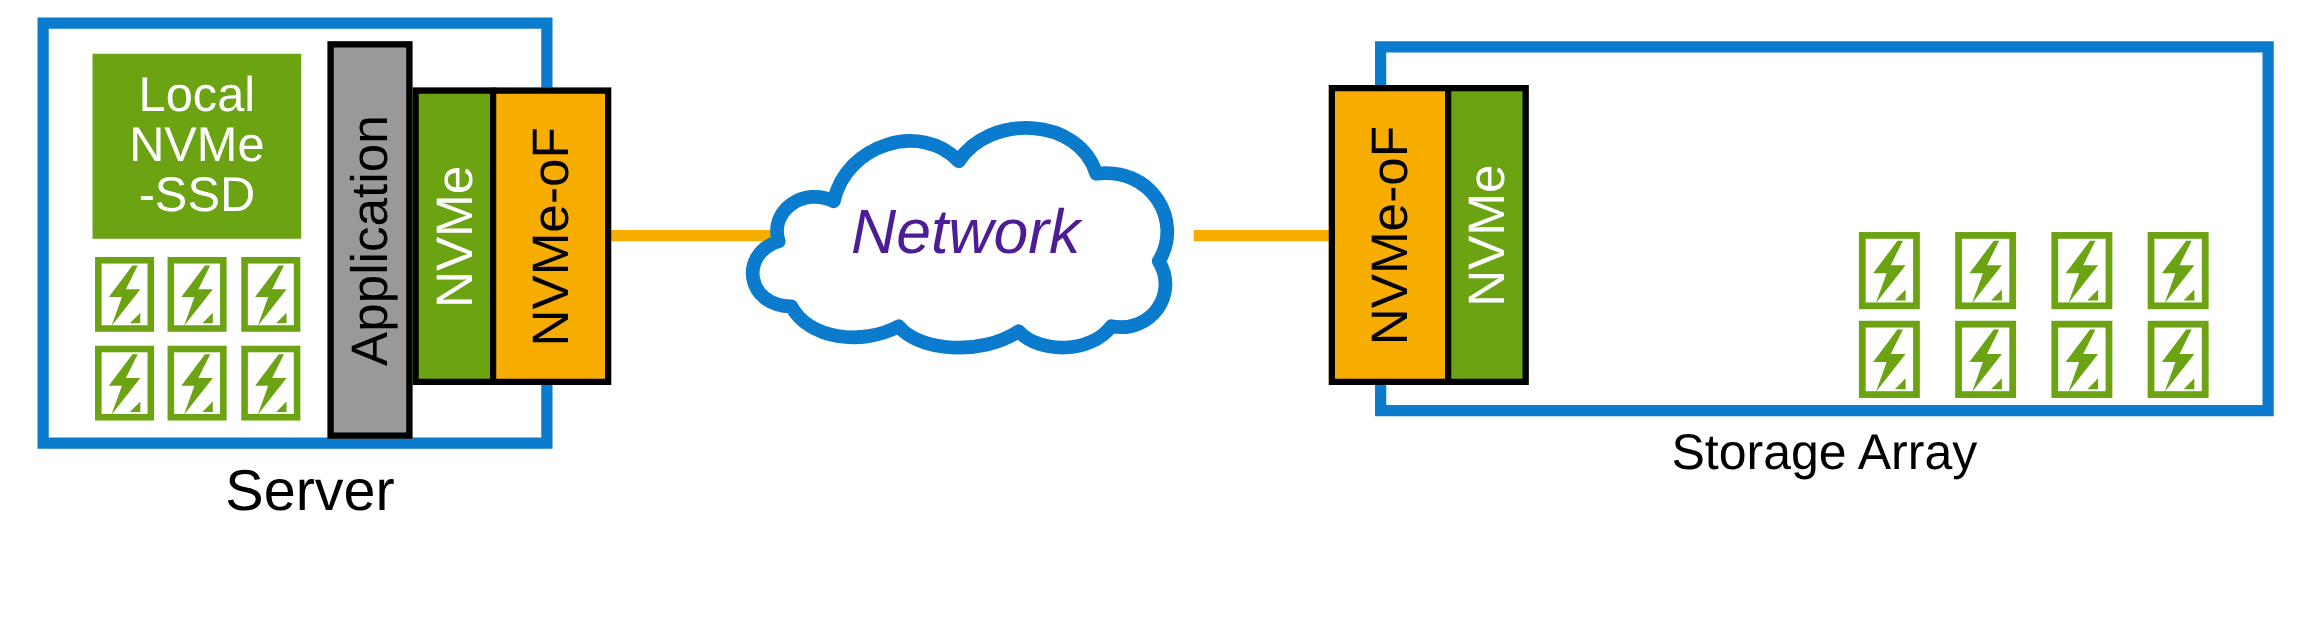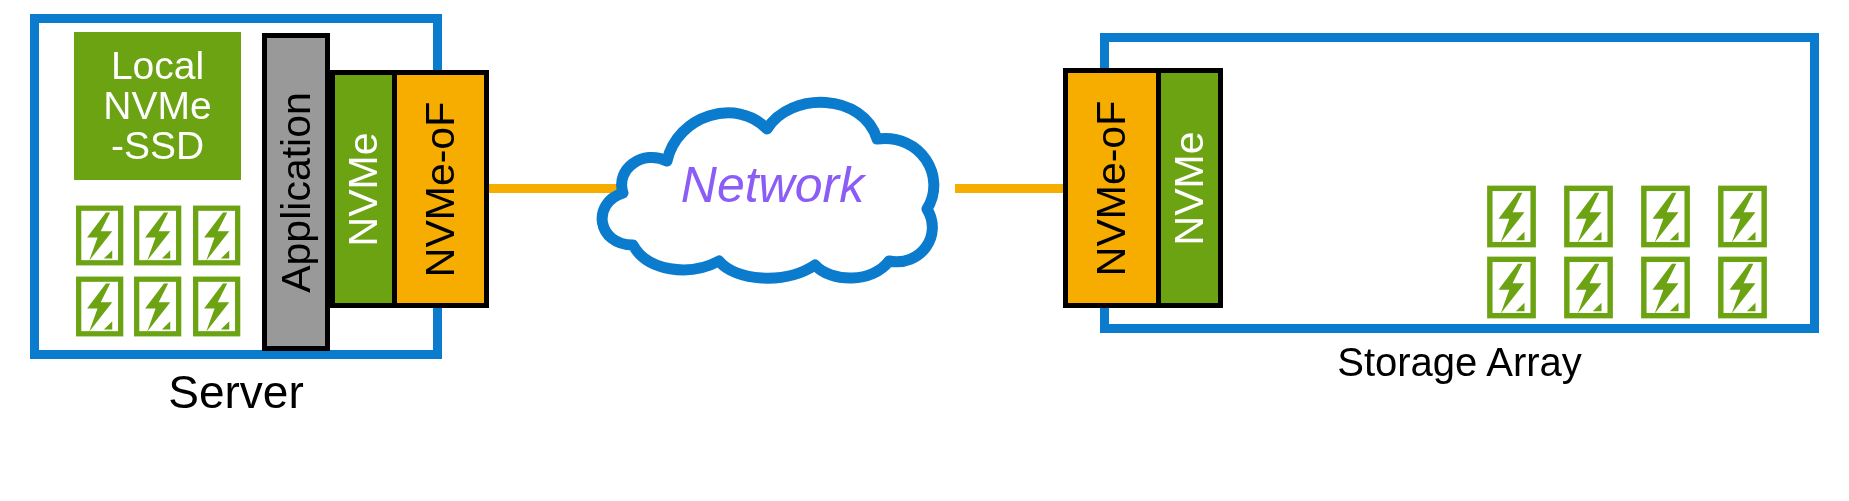--- a/index.html
+++ b/index.html
@@ -85,41 +85,41 @@
 
   
   .cloud-wrap {
     position: absolute;
     z-index: 3;
   }
   .cloud-label {
     position: absolute;
     z-index: 4;
     font-style: italic;
-    color: #8b5cf6;
+    color: #4c1d95;
     white-space: nowrap;
   }
 
   
   .caption {
     position: absolute;
     color: #000000;
     white-space: nowrap;
     text-align: center;
     z-index: 6;
   }
 </style>
 </head>
 <body>
 
 <div id="stage">
 
   <div class="blue-frame" style="left:30px; top:14px; width:412px; height:345px;"></div>
 
-  <div class="flat-box green text-white" style="left:74px; top:32px; width:167px; height:148px; flex-direction:column; font-size:39px; line-height:1.02;">
+  <div class="flat-box green text-white" style="left:74px; top:43px; width:167px; height:148px; flex-direction:column; font-size:39px; line-height:1.02;">
     <span>Local</span>
     <span>NVMe</span>
     <span>-SSD</span>
   </div>
 
   <div class="ssd-grid" style="left:74px; top:204px; width:168px; height:134px; grid-template-columns:repeat(3,1fr); grid-template-rows:repeat(2,1fr); column-gap:7px; row-gap:8px;">
     <svg class="ssd-icon" viewBox="0 0 48 60">
         <g fill="none" stroke="#6ba313" stroke-width="5">
           <rect x="4" y="4" width="40" height="52"></rect>
         </g>
@@ -168,21 +168,21 @@
   </div>
 
   <div class="panel green vert-text" style="left:330px; top:70px; width:67px; height:238px;">
     <span class="text-white" style="font-size:41px;">NVMe</span>
   </div>
 
   <div class="panel orange vert-text" style="left:392px; top:70px; width:97px; height:238px;">
     <span class="text-black" style="font-size:41px;">NVMe-oF</span>
   </div>
 
-  <div class="caption" style="left:30px; top:365px; width:412px; font-size:46px;">Server</div>
+  <div class="caption" style="left:42px; top:365px; width:412px; font-size:46px;">Server</div>
 
   <div class="link" style="left:485px; top:184px; width:160px; height:9px;"></div>
 
   <div class="cloud-wrap" style="left:585px; top:85px; width:375px; height:200px;">
     <svg width="375" height="200" viewBox="0 0 375 200">
       <path d="M 48 160
                C 12 160 6 118 38 108
                C 30 84 58 64 82 76
                C 92 30 152 12 182 44
                C 206 6 278 8 292 54

